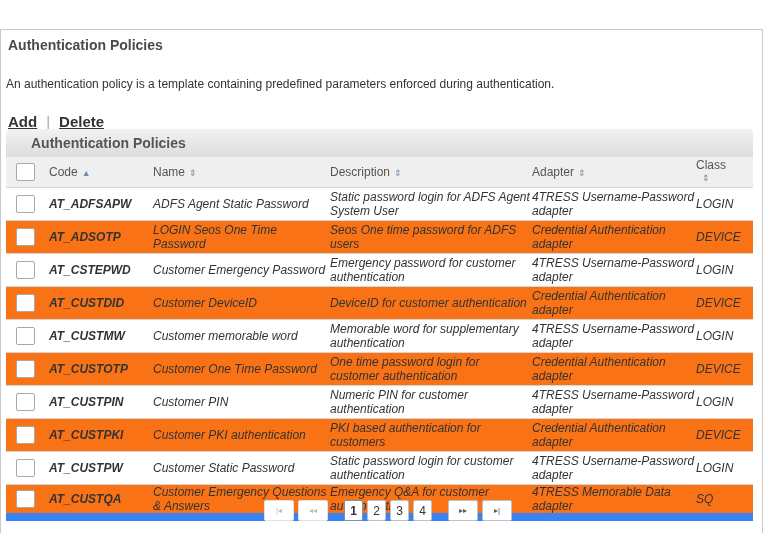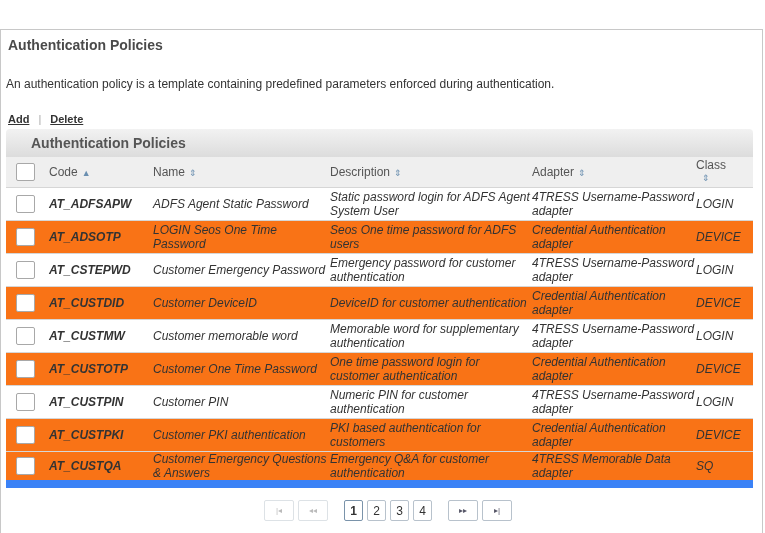--- a/index.html
+++ b/index.html
@@ -10,21 +10,21 @@
     border: 1px solid #c8c8c8; border-bottom: none; background: #fff; margin-top: 29px;
   }
   .page-title {
     position: absolute; left: 7px; top: 7px;
     font-size: 14px; font-weight: bold; color: #4a4a4a;
   }
   .desc {
     position: absolute; left: 5px; top: 47px;
     font-size: 12px; color: #333;
   }
-  .actions { position: absolute; left: 7px; top: 83px; font-size: 11px; font-weight: bold; }
+  .actions { position: absolute; left: 7px; top: 83px; font-size: 15px; font-weight: bold; }
   .actions a { color: #333; text-decoration: underline; cursor: pointer; }
   .actions .sep { color: #aaa; font-weight: normal; margin: 0 9px; }
   .panel {
     position: absolute; left: 5px; top: 99px; width: 747px;
   }
   .panel-head {
     height: 28px; border-radius: 4px 4px 0 0;
     background: linear-gradient(#f2f2f2, #dcdcdc);
     font-size: 14px; font-weight: bold; color: #555;
     padding: 6px 0 0 25px;
@@ -146,20 +146,28 @@
             <td>LOGIN</td>
           </tr>
           <tr class="alt">
             <td><span class="cb"></span></td>
             <td class="code">AT_CUSTPKI</td>
             <td>Customer PKI authentication</td>
             <td>PKI based authentication for customers</td>
             <td>Credential Authentication adapter</td>
             <td>DEVICE</td>
           </tr>
+          <tr>
+            <td><span class="cb"></span></td>
+            <td class="code">AT_CUSTPW</td>
+            <td>Customer Static Password</td>
+            <td>Static password login for customer authentication</td>
+            <td>4TRESS Username-Password adapter</td>
+            <td>LOGIN</td>
+          </tr>
           <tr class="alt">
             <td><span class="cb"></span></td>
             <td class="code">AT_CUSTQA</td>
             <td>Customer Emergency Questions &amp; Answers</td>
             <td>Emergency Q&amp;A for customer authentication</td>
             <td>4TRESS Memorable Data adapter</td>
             <td>SQ</td>
           </tr>
         </tbody>
     </table>

